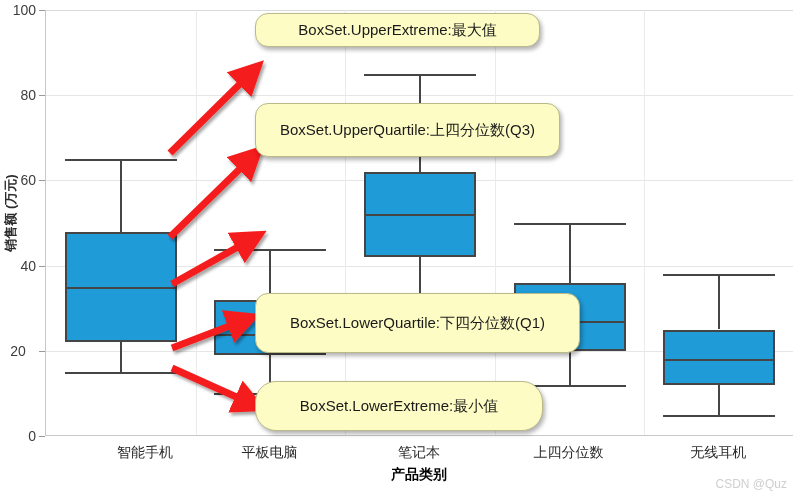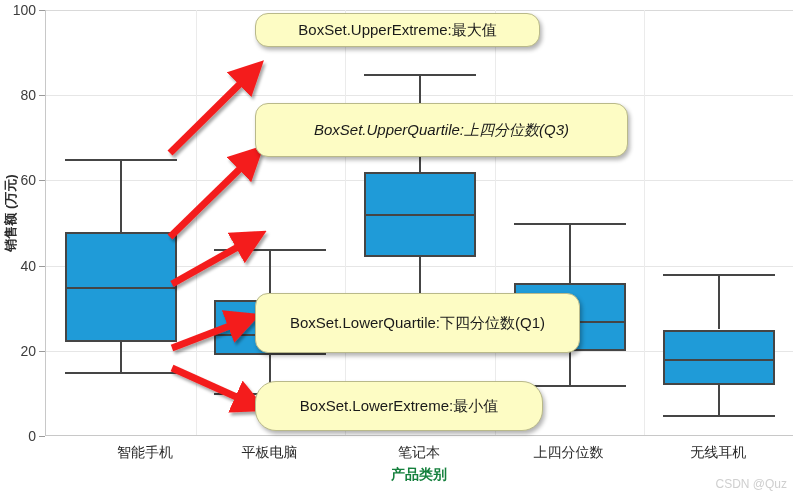--- a/index.html
+++ b/index.html
@@ -55,21 +55,21 @@
     position:absolute;
     top:444px;
     transform:translateX(-50%);
     font-size:14px;color:#2b2b2b;
     white-space:nowrap;
   }
   #xlabel{
     position:absolute;
     left:419px; top:466px;
     transform:translateX(-50%);
-    font-size:14px;font-weight:bold;color:#15803d;
+    font-size:14px;font-weight:bold;color:#000000;
     white-space:nowrap;
   }
 
   
   .boxgroup{position:absolute;top:0;height:100%;}
   .whisker-line{
     position:absolute;width:2px;background:#454545;
     left:50%;transform:translateX(-50%);
   }
   .cap{
@@ -171,21 +171,21 @@
           <div class="cap" style="top: 404.7px; width: 112px;"></div>
           <div class="boxrect" style="top: 319.5px; height: 55.38px; width: 112px; background: rgb(31, 155, 216); border-color: rgb(69, 69, 69);"></div>
           <div class="medline" style="top: 349.32px; width: 112px; background: rgb(69, 69, 69);"></div>
         </div>
       </div>
   </div>
 
   <div class="ytickwrap">
       <div class="ytick-lbl" style="top: 436px;">0</div>
       <div class="ytick-mark" style="top: 436px;"></div>
-      <div class="ytick-lbl" style="top: 350.8px;">20</div>
+      <div class="ytick-lbl" style="top: 350.8px; text-align: center;">20</div>
       <div class="ytick-mark" style="top: 350.8px;"></div>
       <div class="ytick-lbl" style="top: 265.6px; padding-left: 36px;">40</div>
       <div class="ytick-mark" style="top: 265.6px;"></div>
       <div class="ytick-lbl" style="top: 180.4px;">60</div>
       <div class="ytick-mark" style="top: 180.4px;"></div>
       <div class="ytick-lbl" style="top: 95.2px;">80</div>
       <div class="ytick-mark" style="top: 95.2px;"></div>
       <div class="ytick-lbl" style="top: 10px;">100</div>
       <div class="ytick-mark" style="top: 10px;"></div>
     </div>
@@ -214,18 +214,18 @@
     <g stroke="#f41d1d" stroke-width="7" fill="none" marker-end="url(#ah)" filter="url(#shadow)">
       <line x1="170" y1="153" x2="252" y2="72"></line>
       <line x1="170" y1="237" x2="252" y2="157"></line>
       <line x1="172" y1="284" x2="252" y2="239"></line>
       <line x1="172" y1="348" x2="245" y2="320"></line>
       <line x1="172" y1="368" x2="252" y2="404"></line>
     </g>
   </svg>
 
   <div class="callout" style="left:255px;top:13px;width:285px;height:34px;">BoxSet.UpperExtreme:最大值</div>
-  <div class="callout" style="left:255px;top:103px;width:373px;height:54px;font-style:italic;">BoxSet.UpperQuartile:上四分位数(Q3)</div>
+  <div class="callout" style="left:255px;top:103px;width:305px;height:54px;">BoxSet.UpperQuartile:上四分位数(Q3)</div>
   <div class="callout" style="left:255px;top:293px;width:325px;height:60px;">BoxSet.LowerQuartile:下四分位数(Q1)</div>
   <div class="callout" style="left:255px;top:381px;width:288px;height:50px;border-radius:21px;">BoxSet.LowerExtreme:最小值</div>
 
   <div id="watermark">CSDN @Quz</div>
 </div>
 
 </body></html>

